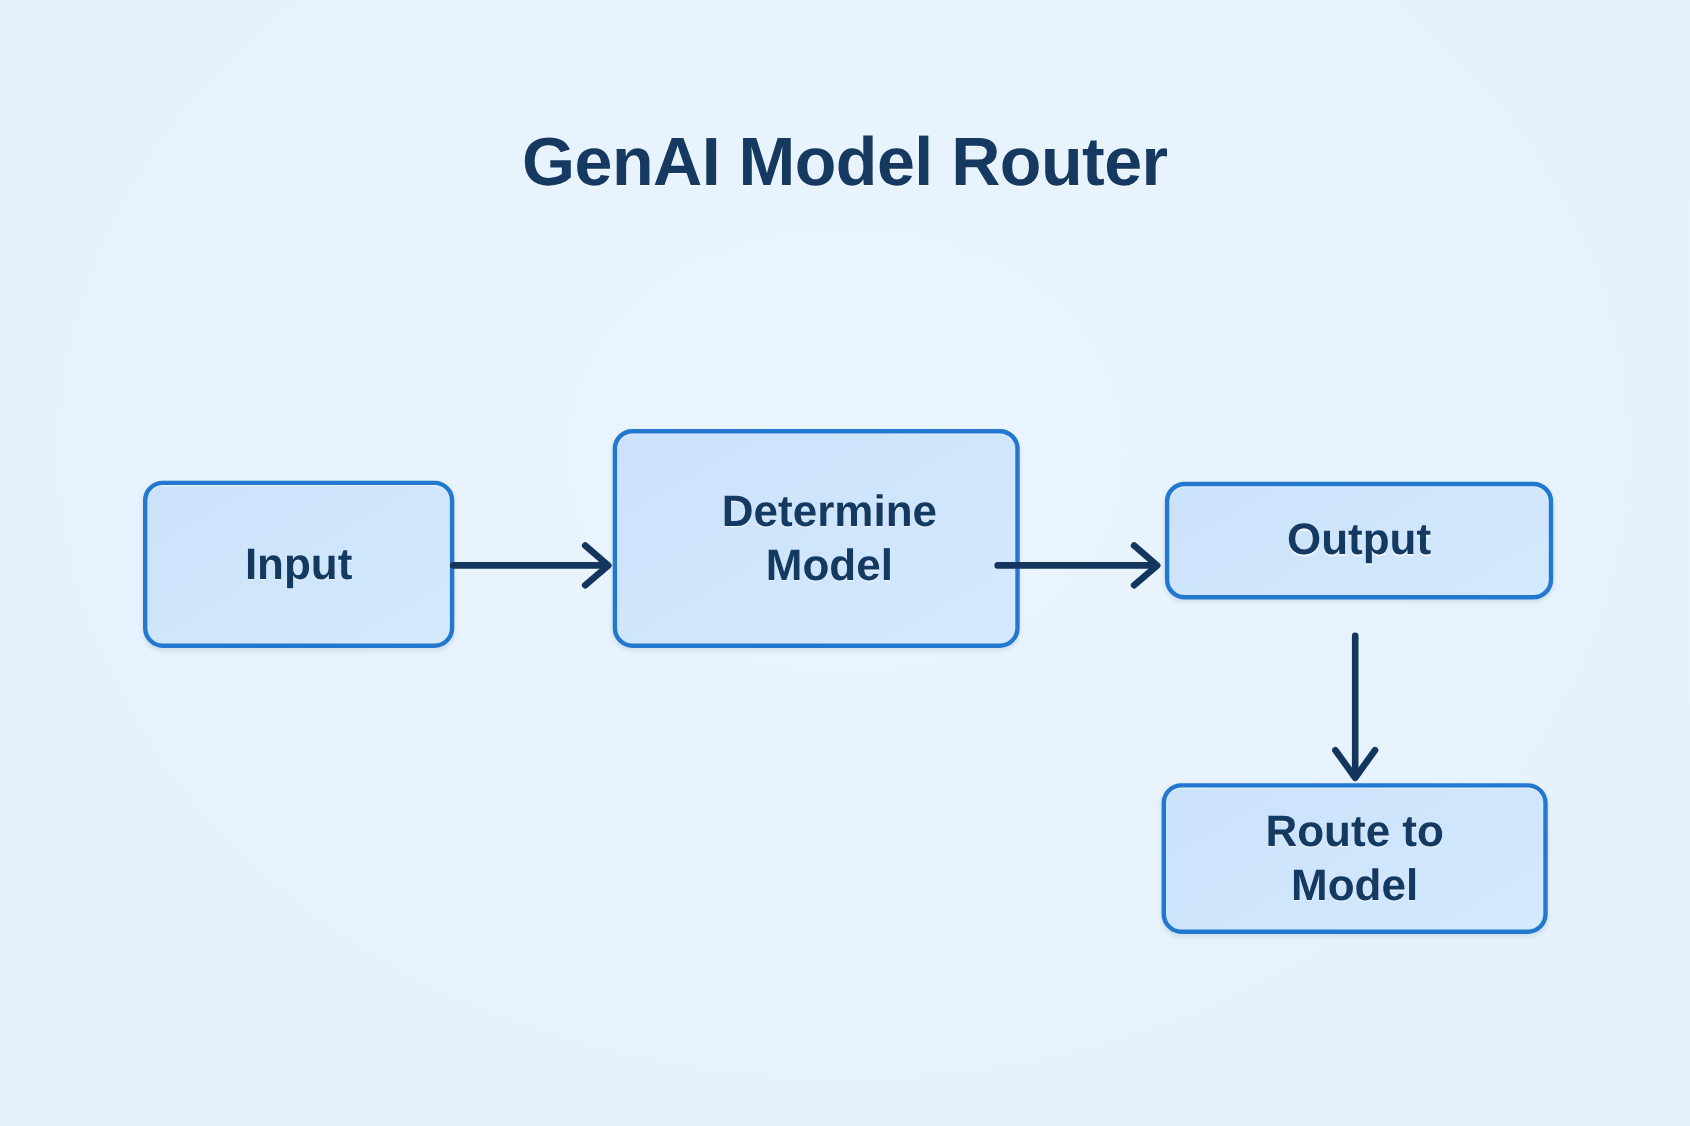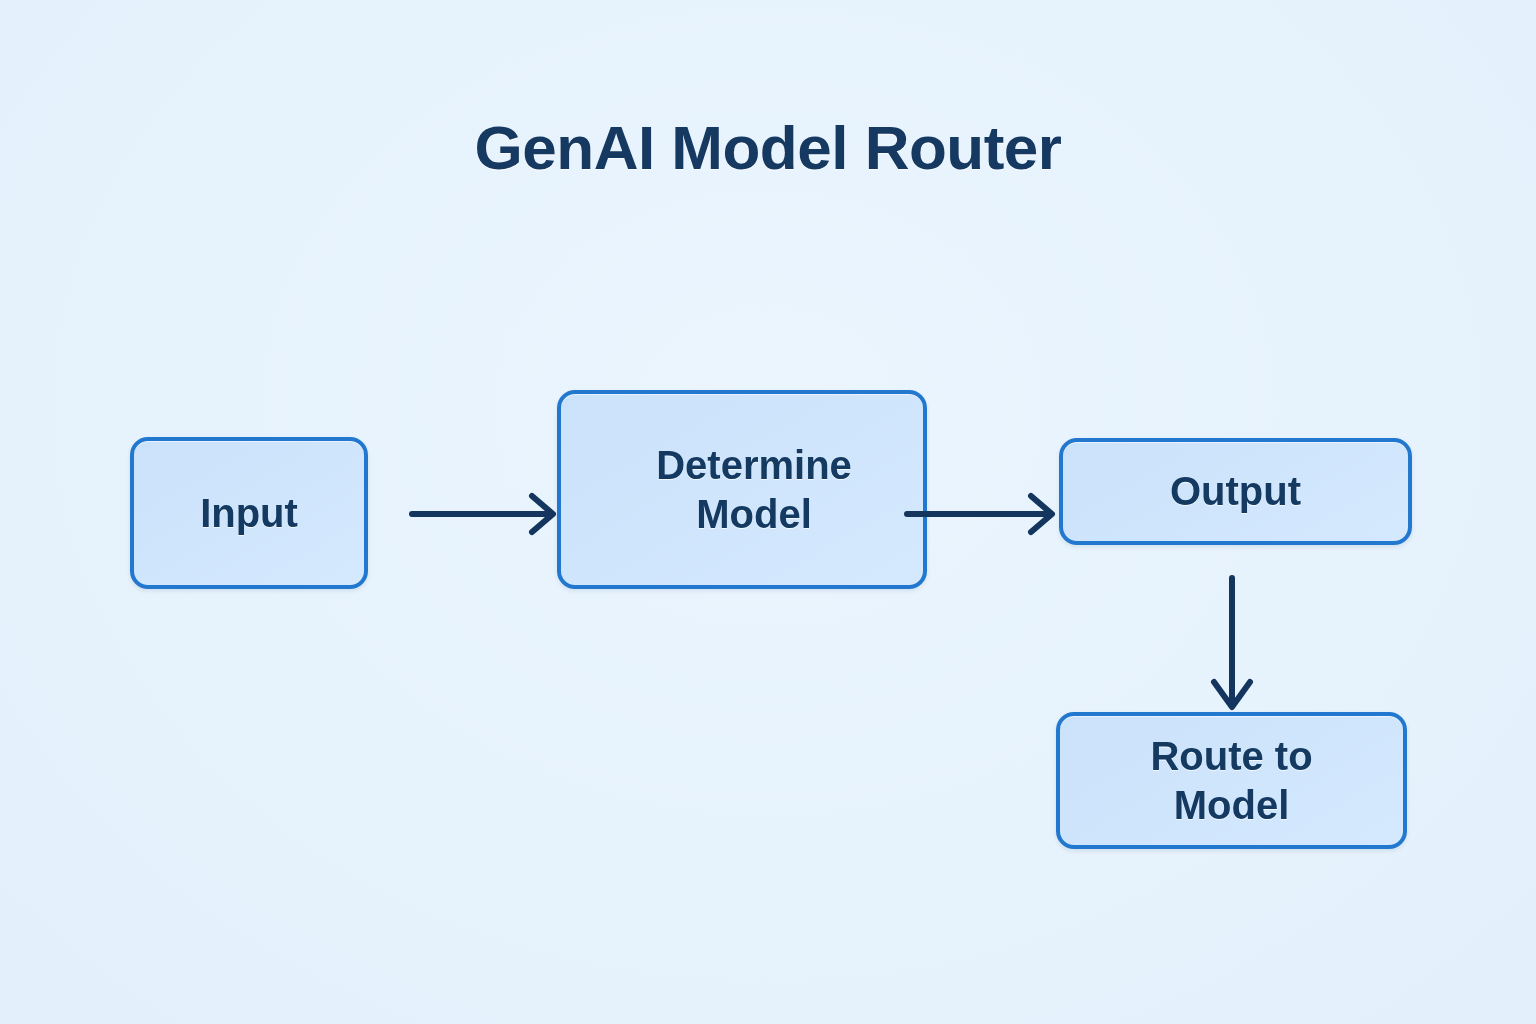--- a/index.html
+++ b/index.html
@@ -52,21 +52,21 @@
     font-size: 40px;
     font-weight: bold;
     line-height: 1.22;
     color: #143a62;
     text-align: center;
     white-space: pre-line;
     text-shadow: 0 1px 0 rgba(255,255,255,0.7);
     padding: 0 10px;
   }
 
-  #node-input      { left: 130px;  top: 437px; width: 238px; height: 152px; }
+  #node-input      { left: 130px;  top: 437px; width: 283px; height: 152px; }
   #node-determine  { left: 557px;  top: 390px; width: 370px; height: 199px; padding-left: 24px; }
   #node-output     { left: 1059px; top: 438px; width: 353px; height: 107px; }
   #node-route      { left: 1056px; top: 712px; width: 351px; height: 137px; }
 
   .connector {
     position: absolute;
     overflow: visible;
   }
   .connector svg { display: block; overflow: visible; }
 

